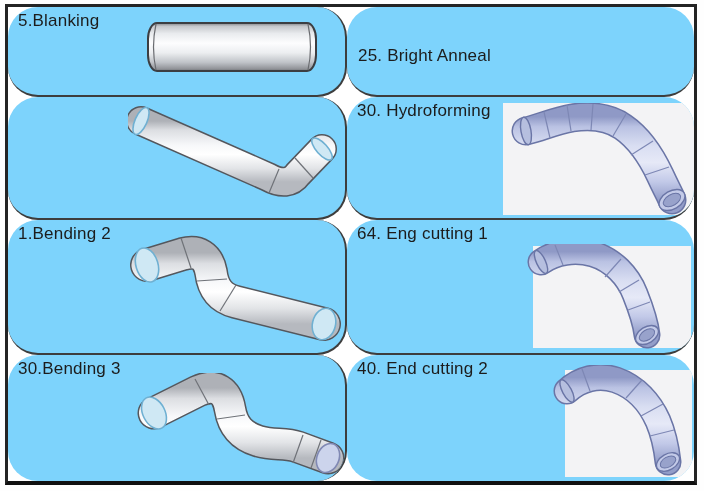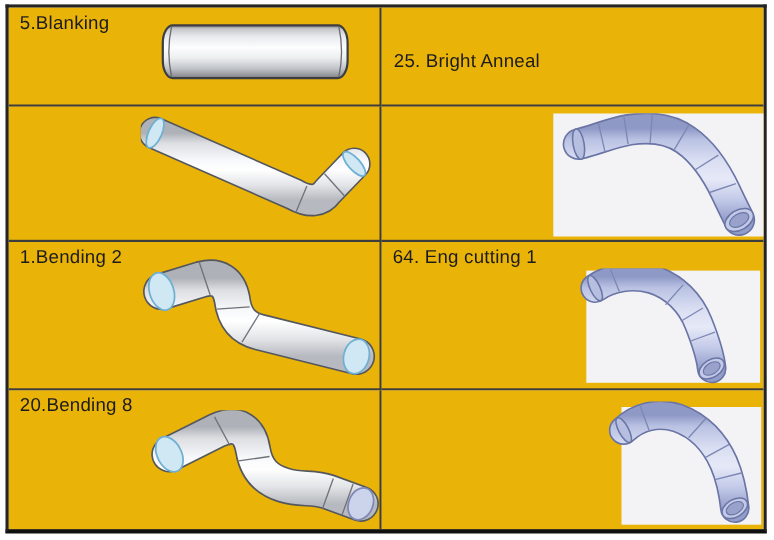--- a/index.html
+++ b/index.html
@@ -2,21 +2,21 @@
 <html><head>
 <meta charset="utf-8">
 <style>
   html,body{margin:0;padding:0;background:#ffffff;}
   .page{position:relative;width:704px;height:491px;background:#fefefe;overflow:hidden;
         font-family:"Liberation Sans",sans-serif;}
   .proc-table{position:absolute;left:5px;top:4px;width:692px;height:481px;
         box-sizing:border-box;border:3px solid #242424;border-bottom:4px solid #101010;
         display:grid;grid-template-columns:339px 1fr;grid-template-rows:90px 123px 135px 1fr;
         background:#ffffff;}
-  .cell{position:relative;box-sizing:border-box;overflow:hidden;background:#eab308;}
+  .cell{position:relative;box-sizing:border-box;overflow:hidden;background:#7dd3fc;border-radius:30px;}
   .cell.bline{border-bottom:2px solid #3d3d3d;}
   .cell.rline{border-right:2px solid #3d3d3d;}
   .lbl{position:absolute;top:4px;left:10px;font-size:17px;color:#1c1c1c;
        letter-spacing:0.2px;white-space:nowrap;}
   .lbl.low{top:39px;left:11px;}
   .art{position:absolute;}
   svg{display:block;}
 </style>
 </head>
 <body>
@@ -73,20 +73,21 @@
         <path d="M 13 19 L 140 75 Q 160 86 170 72 L 194 47" fill="none" stroke="#54575d" stroke-width="30" stroke-linecap="round" stroke-linejoin="round"></path>
         <path d="M 13 19 L 140 75 Q 160 86 170 72 L 194 47" fill="none" stroke="url(#gGray)" stroke-width="27" stroke-linecap="round" stroke-linejoin="round"></path>
         <line x1="151" y1="67" x2="141" y2="91" stroke="#6f7278" stroke-width="1.2"></line>
         <line x1="185" y1="76" x2="167" y2="56" stroke="#6f7278" stroke-width="1.2"></line>
         <ellipse cx="13" cy="19" rx="6" ry="14.5" transform="rotate(24 13 19)" fill="#cfe8f4" stroke="#6fb0d2" stroke-width="1.6"></ellipse>
         <ellipse cx="194" cy="47" rx="5.5" ry="14" transform="rotate(-42 194 47)" fill="#cfe8f4" stroke="#6fb0d2" stroke-width="1.6"></ellipse>
       </svg>
     </div>
 
     <div class="cell bline">
+      <span class="lbl">30. Hydroforming</span>
       <svg class="art" style="left:150px;top:6px" width="200" height="114" viewBox="0 0 200 114">
         <rect x="6" y="0" width="194" height="112" fill="#f3f3f5"></rect>
         <path d="M 29 28 C 45 24 58 18 75 15 C 95 12 112 14 126 24 C 142 35 155 55 163 72 C 169 85 173 92 175 97" fill="none" stroke="#6a75a6" stroke-width="29" stroke-linecap="round" stroke-linejoin="round"></path>
         <path d="M 29 28 C 45 24 58 18 75 15 C 95 12 112 14 126 24 C 142 35 155 55 163 72 C 169 85 173 92 175 97" fill="none" stroke="url(#gBlue)" stroke-width="26" stroke-linecap="round" stroke-linejoin="round"></path>
         <line x1="53" y1="35" x2="47" y2="9" stroke="#7d87b4" stroke-width="1.2"></line>
         <line x1="74" y1="28" x2="70" y2="2" stroke="#7d87b4" stroke-width="1.2"></line>
         <line x1="94" y1="27" x2="96" y2="1" stroke="#7d87b4" stroke-width="1.2"></line>
         <line x1="116" y1="33" x2="129" y2="11" stroke="#7d87b4" stroke-width="1.2"></line>
         <line x1="134" y1="52" x2="156" y2="38" stroke="#7d87b4" stroke-width="1.2"></line>
         <line x1="148" y1="72" x2="172" y2="64" stroke="#7d87b4" stroke-width="1.2"></line>
@@ -119,34 +120,35 @@
         <line x1="80" y1="33" x2="96" y2="15" stroke="#7d87b4" stroke-width="1.2"></line>
         <line x1="94" y1="48" x2="114" y2="36" stroke="#7d87b4" stroke-width="1.2"></line>
         <line x1="103" y1="66" x2="125" y2="58" stroke="#7d87b4" stroke-width="1.2"></line>
         <ellipse cx="16" cy="18" rx="4.5" ry="12.5" transform="rotate(-25 16 18)" fill="#b6bfdf" stroke="#6a75a6" stroke-width="1.4"></ellipse>
         <ellipse cx="122" cy="91" rx="12.5" ry="8" transform="rotate(-32 122 91)" fill="#c3cae8" stroke="#6a75a6" stroke-width="1.4"></ellipse>
         <ellipse cx="122" cy="91" rx="8.5" ry="5" transform="rotate(-32 122 91)" fill="#98a2cb" stroke="#6a75a6" stroke-width="1"></ellipse>
       </svg>
     </div>
 
     <div class="cell rline">
-      <span class="lbl">20.Bending 8</span>
+      <span class="lbl">30.Bending 3</span>
       <svg class="art" style="left:122px;top:18px" width="215" height="106" viewBox="0 0 215 106">
         <path d="M 24 40 L 68 18 C 86 10 97 18 100 36 C 103 54 112 63 128 68 C 144 73 154 69 168 74 L 198 85" fill="none" stroke="#54575d" stroke-width="33" stroke-linecap="round" stroke-linejoin="round"></path>
         <path d="M 24 40 L 68 18 C 86 10 97 18 100 36 C 103 54 112 63 128 68 C 144 73 154 69 168 74 L 198 85" fill="none" stroke="url(#gGray)" stroke-width="30" stroke-linecap="round" stroke-linejoin="round"></path>
         <line x1="79" y1="32" x2="65" y2="6" stroke="#6f7278" stroke-width="1.2"></line>
         <line x1="87" y1="46" x2="115" y2="42" stroke="#6f7278" stroke-width="1.2"></line>
         <line x1="163" y1="90" x2="173" y2="62" stroke="#6f7278" stroke-width="1.2"></line>
         <line x1="181" y1="95" x2="191" y2="67" stroke="#6f7278" stroke-width="1.2"></line>
         <ellipse cx="24" cy="40" rx="11" ry="17" transform="rotate(-27 24 40)" fill="#cfe8f4" stroke="#6fb0d2" stroke-width="1.6"></ellipse>
         <ellipse cx="198" cy="85" rx="11" ry="15" transform="rotate(22 198 85)" fill="#ccd4ec" stroke="#8089b4" stroke-width="1.6"></ellipse>
       </svg>
     </div>
 
     <div class="cell">
+      <span class="lbl">40. End cutting 2</span>
       <svg class="art" style="left:205px;top:10px" width="142" height="114" viewBox="0 0 142 114">
         <rect x="13" y="5" width="127" height="107" fill="#f3f3f5"></rect>
         <path d="M 15 26 C 28 14 46 9 64 15 C 84 22 98 38 106 56 C 112 70 115 88 116 97" fill="none" stroke="#6a75a6" stroke-width="27" stroke-linecap="round" stroke-linejoin="round"></path>
         <path d="M 15 26 C 28 14 46 9 64 15 C 84 22 98 38 106 56 C 112 70 115 88 116 97" fill="none" stroke="url(#gBlue)" stroke-width="24" stroke-linecap="round" stroke-linejoin="round"></path>
         <line x1="38" y1="26" x2="30" y2="4" stroke="#7d87b4" stroke-width="1.2"></line>
         <line x1="74" y1="33" x2="90" y2="15" stroke="#7d87b4" stroke-width="1.2"></line>
         <line x1="89" y1="51" x2="111" y2="39" stroke="#7d87b4" stroke-width="1.2"></line>
         <line x1="98" y1="71" x2="122" y2="65" stroke="#7d87b4" stroke-width="1.2"></line>
         <ellipse cx="15" cy="26" rx="4.5" ry="12.5" transform="rotate(-28 15 26)" fill="#b6bfdf" stroke="#6a75a6" stroke-width="1.4"></ellipse>
         <ellipse cx="116" cy="97" rx="12.5" ry="8" transform="rotate(-30 116 97)" fill="#c3cae8" stroke="#6a75a6" stroke-width="1.4"></ellipse>

